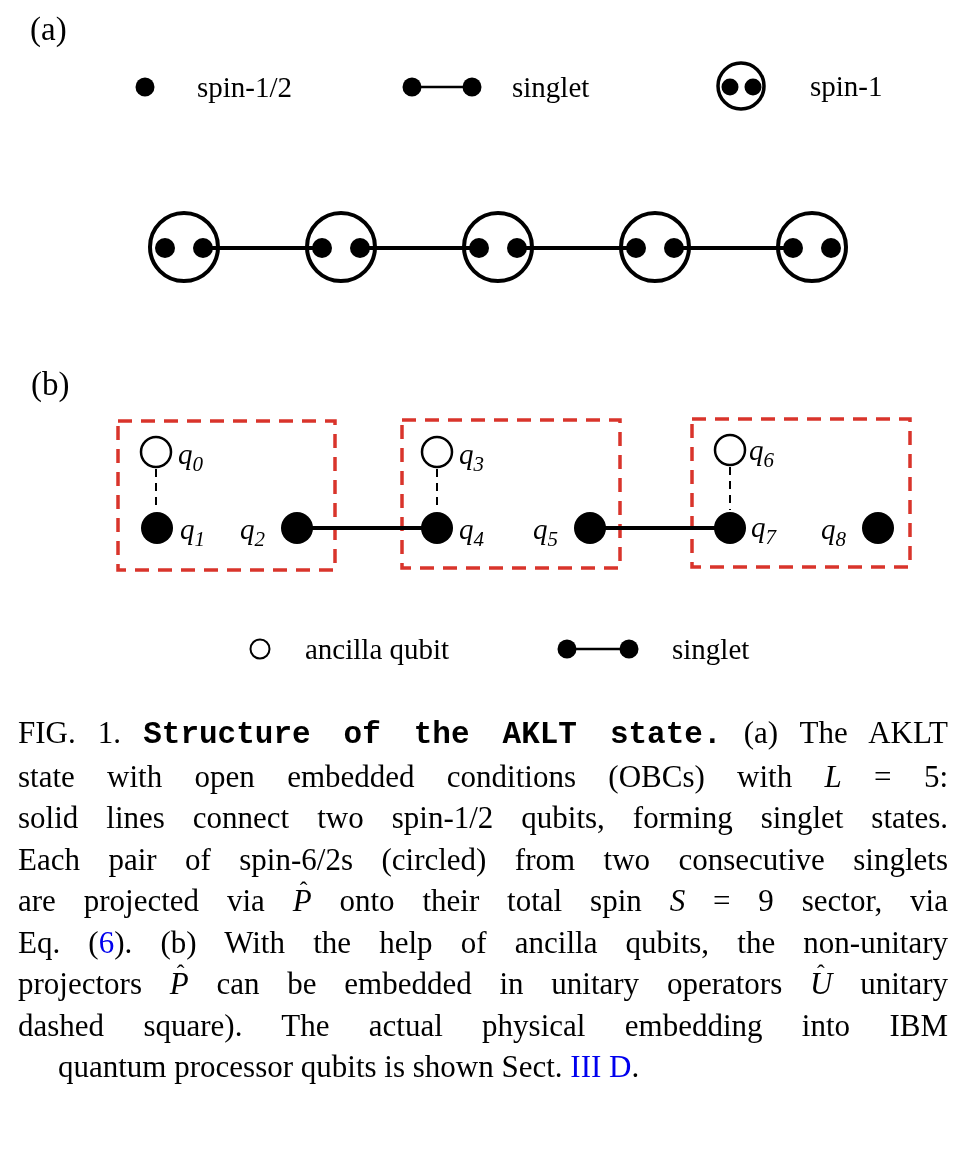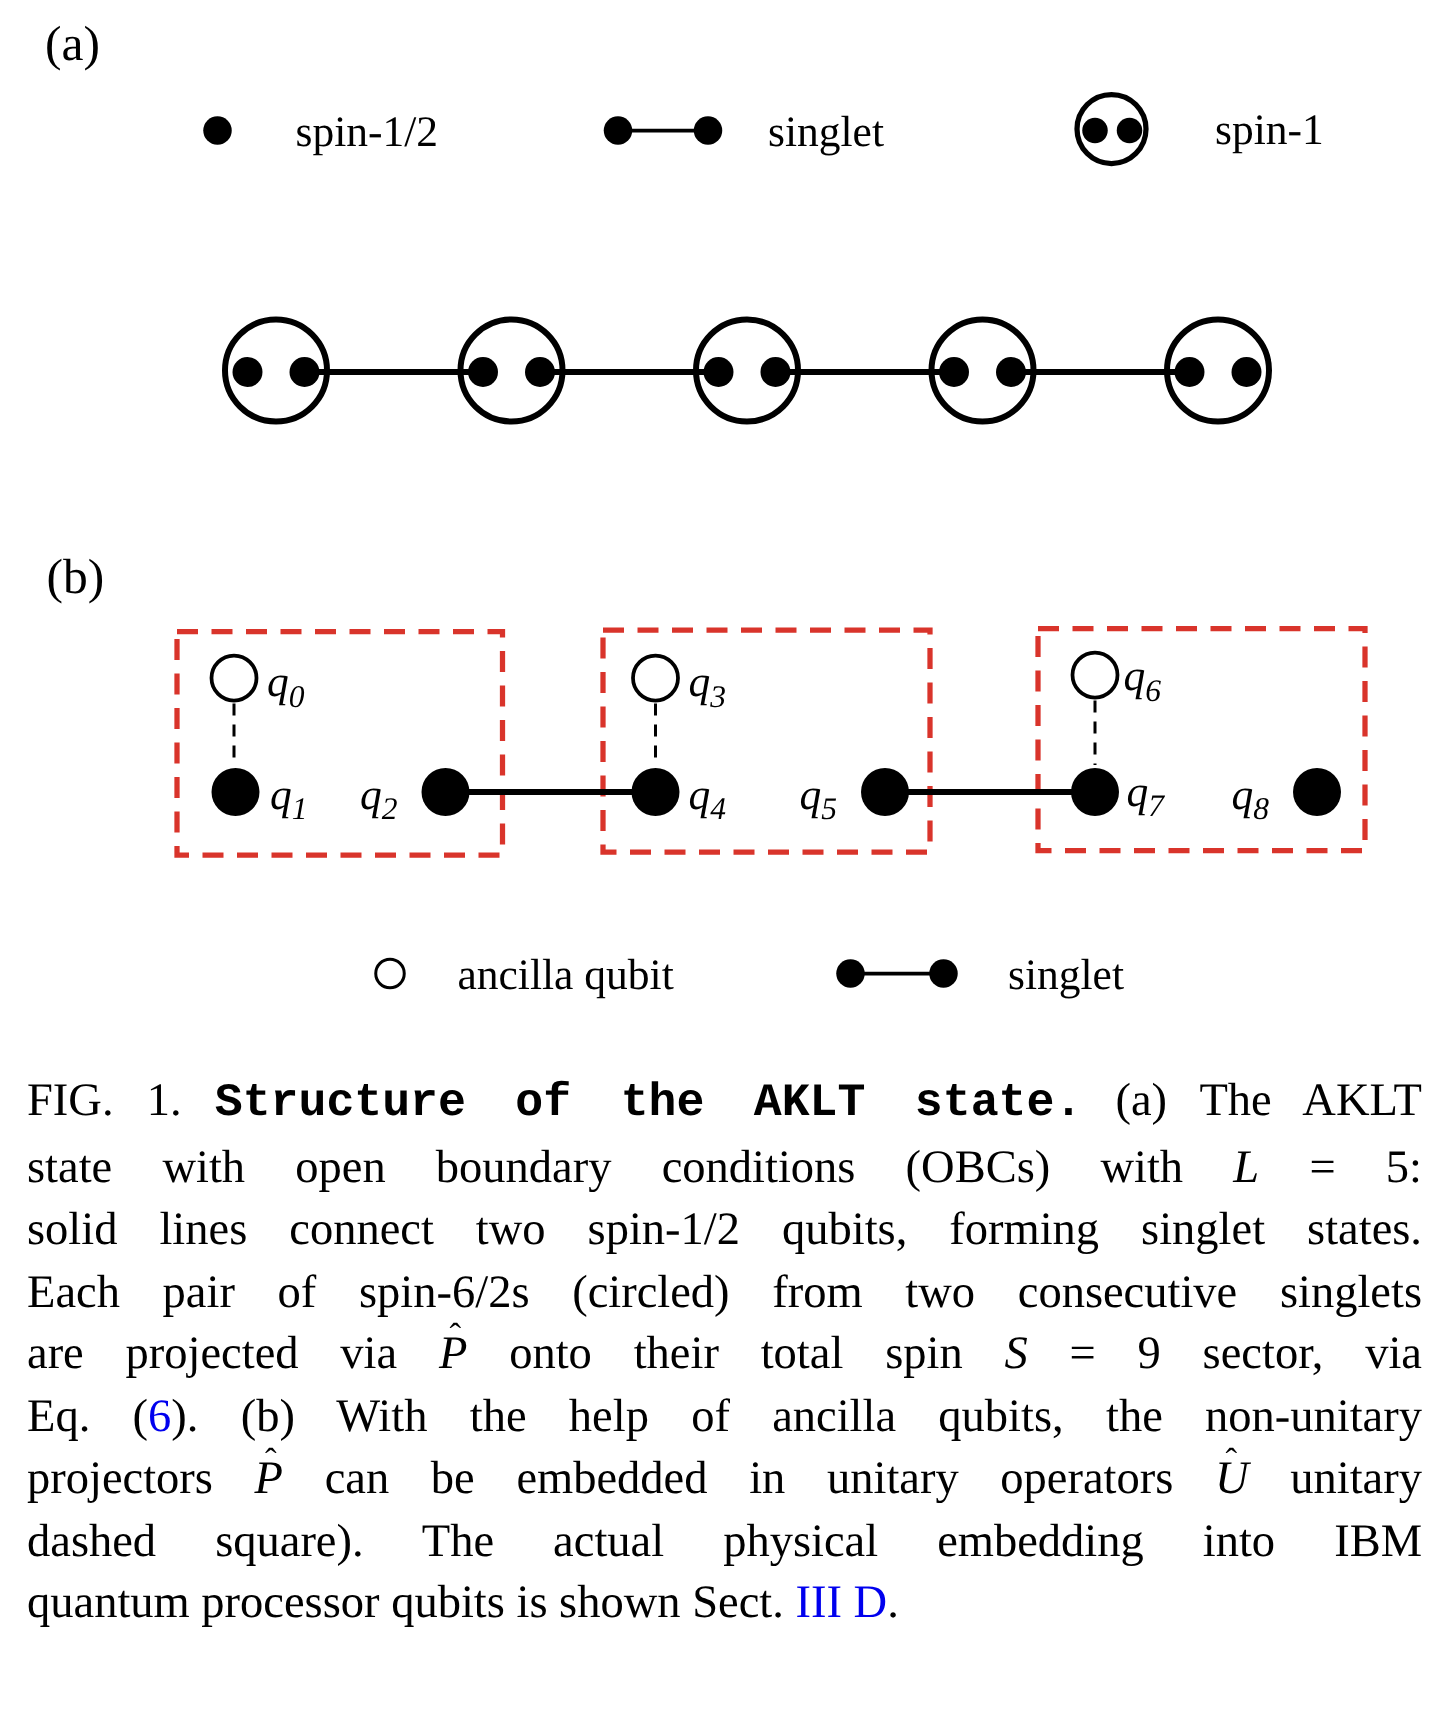--- a/index.html
+++ b/index.html
@@ -8,21 +8,21 @@
   #figure-svg{position:absolute;left:0;top:0;}
   svg text{font-family:"Liberation Serif",serif;fill:#000;}
   .panel-label{font-size:33px;}
   .legend-text{font-size:29px;}
   .qlbl{font-size:29px;font-style:italic;}
   .qsub{font-size:21px;font-style:italic;}
   
   .cap{position:absolute;left:18px;top:712px;width:930px;font-size:31px;line-height:41.5px;
        color:#000;}
   .cap-line{text-align:justify;text-align-last:justify;white-space:normal;}
-  .cap-line.last{text-align-last:left;}
+  .cap-line.last{text-align-last:left;margin-left:40px;}
   .b{font-weight:bold;font-family:Liberation Mono, monospace;}
   .i{font-style:italic;}
   .blue{color:#0000ee;}
   .hatw{position:relative;display:inline-block;font-style:italic;}
   .hatc{position:absolute;left:0.30em;top:-0.42em;font-size:0.75em;font-style:normal;}
 </style>
 </head>
 <body>
 
 <div id="page">
@@ -111,21 +111,21 @@
     <g>
       <line x1="567" y1="649" x2="629" y2="649" stroke="#000" stroke-width="2.5"></line>
       <circle cx="567" cy="649" r="9.5" fill="#000"></circle>
       <circle cx="629" cy="649" r="9.5" fill="#000"></circle>
     </g>
     <text class="legend-text" x="672" y="659">singlet</text>
   </svg>
 
   <div class="cap">
     <div class="cap-line"><span>FIG. 1.  </span><span class="b">Structure of the AKLT state.</span><span>  (a) The AKLT</span></div>
-    <div class="cap-line"><span>state with open boundary conditions (OBCs) with </span><span class="i">L</span><span> = 5:</span></div>
+    <div class="cap-line"><span>state with open embedded conditions (OBCs) with </span><span class="i">L</span><span> = 5:</span></div>
     <div class="cap-line"><span>solid lines connect two spin-1/2 qubits, forming singlet states.</span></div>
     <div class="cap-line"><span>Each pair of spin-6/2s (circled) from two consecutive singlets</span></div>
     <div class="cap-line"><span>are projected via </span><span class="hatw"><span class="hatc">ˆ</span><span>P</span></span><span> onto their total spin </span><span class="i">S</span><span> = 9 sector, via</span></div>
     <div class="cap-line"><span>Eq. (</span><span class="blue">6</span><span>).  (b) With the help of ancilla qubits, the non-unitary</span></div>
     <div class="cap-line"><span>projectors </span><span class="hatw"><span class="hatc">ˆ</span><span>P</span></span><span> can be embedded in unitary operators </span><span class="hatw"><span class="hatc">ˆ</span><span>U</span></span><span> unitary</span></div>
     <div class="cap-line"><span>dashed square).  The actual physical embedding into IBM</span></div>
     <div class="cap-line last"><span>quantum processor qubits is shown Sect. </span><span class="blue">III D</span><span>.</span></div>
   </div>
 
 </div>

